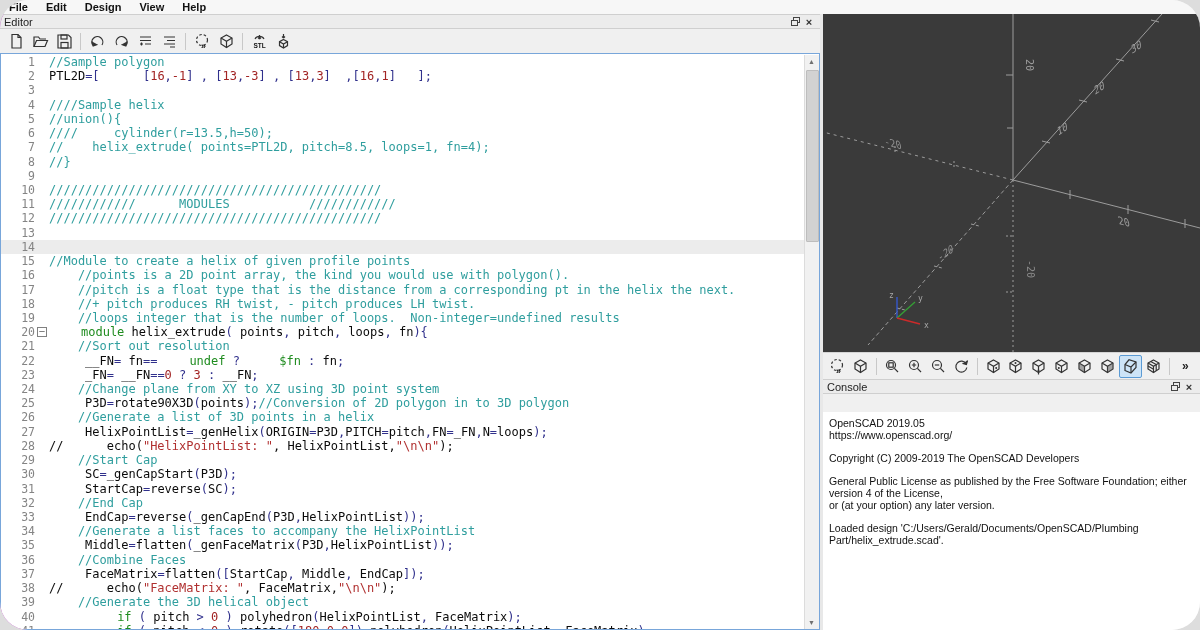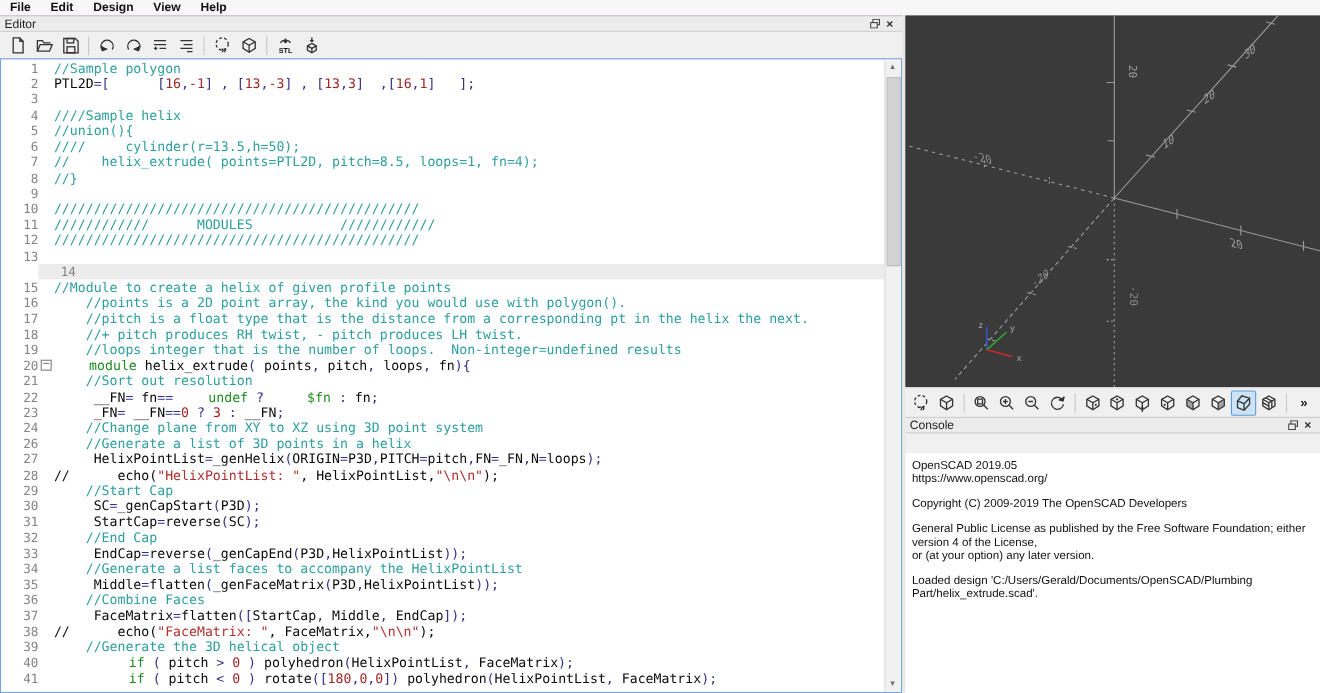--- a/index.html
+++ b/index.html
@@ -1,17 +1,17 @@
 <!DOCTYPE html>
 <html><head>
 <meta charset="utf-8">
 <style>
   html,body{margin:0;padding:0;background:#ddd;}
   .app{position:relative;width:1200px;height:630px;background:#f0f0f0;overflow:hidden;
-       font-family:"Liberation Sans",sans-serif;-webkit-font-smoothing:antialiased;}
+       font-family:"Liberation Sans",sans-serif;border-radius:28px;-webkit-font-smoothing:antialiased;}
   
   .menubar{position:absolute;left:0;top:0;width:1200px;height:14px;background:#f7f7f7;
            display:flex;align-items:center;font-size:11px;font-weight:700;color:#111;}
   .menubar .mitem{padding:0 9px;cursor:default;}
   
   .leftdock{position:absolute;left:0;top:14px;width:820px;height:616px;background:#a21caf;}
   .dock-title{height:15px;background:#ececec;border-top:1px solid #cfcfcf;border-bottom:1px solid #cfcfcf;
               display:flex;align-items:center;font-size:11px;color:#222;padding:0 4px;box-sizing:border-box;}
   .dock-title .ttl{flex:1;}
   .dock-btn{width:14px;height:12px;display:flex;align-items:center;justify-content:center;color:#444;}
@@ -24,21 +24,21 @@
   .tbtn svg{display:block;}
   .tsep{width:1px;height:17px;background:#c8c8c8;margin:0 4px;}
   .spacer{flex:1;}
   .overflow-glyph{font-size:12px;font-weight:700;color:#222;}
   
   .editor{position:absolute;left:0;top:39px;width:820px;height:577px;box-sizing:border-box;
           border:1px solid #78a6da;background:#fff;overflow:hidden;}
   .code-lines{position:absolute;left:0;top:1px;right:14px;bottom:0;
               font-family:"DejaVu Sans Mono","Liberation Mono",monospace;font-size:12px;}
   .code-line{height:14.22px;line-height:14.22px;white-space:pre;display:flex;}
-  .code-line.current{background:#ececec;margin-left:34px;}
+  .code-line.current{background:#ececec;}
   .ln{width:34px;text-align:right;color:#848484;flex:none;font-size:11.5px;}
   .fold{width:14px;flex:none;position:relative;}
   .fold.has-fold:before{content:"–";position:absolute;left:2px;top:2px;width:8px;height:8px;border:1px solid #808080;
         background:#fff;font-size:9px;line-height:7px;text-align:center;color:#333;}
   .src{flex:1;white-space:pre;}
   .tok-c{color:#2f9e9e;text-align:right;} .tok-k{color:#1f8c1f;margin-left:32px;} .tok-n{color:#a22424;}
   .tok-o{color:#30308c;} .tok-i{color:#0a0a0a;} .tok-s{color:#b03030;}
   
   .vscroll{position:absolute;top:1px;right:0;width:14px;bottom:0;background:#f1f1f1;border-left:1px solid #dcdcdc;}
   .sb-arrow{position:absolute;left:0;width:13px;height:13px;color:#707070;font-size:7px;display:flex;align-items:center;justify-content:center;}
@@ -202,20 +202,21 @@
           <div class="code-line"><span class="ln">15</span><span class="fold"></span><span class="src"><span class="tok-c">//Module to create a helix of given profile points</span></span></div>
           <div class="code-line"><span class="ln">16</span><span class="fold"></span><span class="src"><span class="tok-c">    //points is a 2D point array, the kind you would use with polygon().</span></span></div>
           <div class="code-line"><span class="ln">17</span><span class="fold"></span><span class="src"><span class="tok-c">    //pitch is a float type that is the distance from a corresponding pt in the helix the next.</span></span></div>
           <div class="code-line"><span class="ln">18</span><span class="fold"></span><span class="src"><span class="tok-c">    //+ pitch produces RH twist, - pitch produces LH twist.</span></span></div>
           <div class="code-line"><span class="ln">19</span><span class="fold"></span><span class="src"><span class="tok-c">    //loops integer that is the number of loops.  Non-integer=undefined results</span></span></div>
           <div class="code-line"><span class="ln">20</span><span class="fold has-fold"></span><span class="src"><span class="tok-k">module</span><span class="tok-i"> helix_extrude</span><span class="tok-o">( </span><span class="tok-i">points</span><span class="tok-o">, </span><span class="tok-i">pitch</span><span class="tok-o">, </span><span class="tok-i">loops</span><span class="tok-o">, </span><span class="tok-i">fn</span><span class="tok-o">){</span></span></div>
           <div class="code-line"><span class="ln">21</span><span class="fold"></span><span class="src"><span class="tok-c">    //Sort out resolution</span></span></div>
           <div class="code-line"><span class="ln">22</span><span class="fold"></span><span class="src"><span class="tok-i">     __FN</span><span class="tok-o">= </span><span class="tok-i">fn</span><span class="tok-o">==</span><span class="tok-k">undef</span><span class="tok-o"> ? </span><span class="tok-k">$fn</span><span class="tok-o"> : </span><span class="tok-i">fn</span><span class="tok-o">;</span></span></div>
           <div class="code-line"><span class="ln">23</span><span class="fold"></span><span class="src"><span class="tok-i">     _FN</span><span class="tok-o">= </span><span class="tok-i">__FN</span><span class="tok-o">==</span><span class="tok-n">0</span><span class="tok-o"> ? </span><span class="tok-n">3</span><span class="tok-o"> : </span><span class="tok-i">__FN</span><span class="tok-o">;</span></span></div>
           <div class="code-line"><span class="ln">24</span><span class="fold"></span><span class="src"><span class="tok-c">    //Change plane from XY to XZ using 3D point system</span></span></div>
+          <div class="code-line"><span class="ln">25</span><span class="fold"></span><span class="src"><span class="tok-i">     P3D</span><span class="tok-o">=</span><span class="tok-i">rotate90X3D</span><span class="tok-o">(</span><span class="tok-i">points</span><span class="tok-o">);</span><span class="tok-c">//Conversion of 2D polygon in to 3D polygon</span></span></div>
           <div class="code-line"><span class="ln">26</span><span class="fold"></span><span class="src"><span class="tok-c">    //Generate a list of 3D points in a helix</span></span></div>
           <div class="code-line"><span class="ln">27</span><span class="fold"></span><span class="src"><span class="tok-i">     HelixPointList</span><span class="tok-o">=</span><span class="tok-i">_genHelix</span><span class="tok-o">(</span><span class="tok-i">ORIGIN</span><span class="tok-o">=</span><span class="tok-i">P3D</span><span class="tok-o">,</span><span class="tok-i">PITCH</span><span class="tok-o">=</span><span class="tok-i">pitch</span><span class="tok-o">,</span><span class="tok-i">FN</span><span class="tok-o">=</span><span class="tok-i">_FN</span><span class="tok-o">,</span><span class="tok-i">N</span><span class="tok-o">=</span><span class="tok-i">loops</span><span class="tok-o">);</span></span></div>
           <div class="code-line"><span class="ln">28</span><span class="fold"></span><span class="src"><span class="tok-i">//      echo(</span><span class="tok-s">"HelixPointList: "</span><span class="tok-i">, HelixPointList,</span><span class="tok-s">"\n\n"</span><span class="tok-i">);</span></span></div>
           <div class="code-line"><span class="ln">29</span><span class="fold"></span><span class="src"><span class="tok-c">    //Start Cap</span></span></div>
           <div class="code-line"><span class="ln">30</span><span class="fold"></span><span class="src"><span class="tok-i">     SC</span><span class="tok-o">=</span><span class="tok-i">_genCapStart</span><span class="tok-o">(</span><span class="tok-i">P3D</span><span class="tok-o">);</span></span></div>
           <div class="code-line"><span class="ln">31</span><span class="fold"></span><span class="src"><span class="tok-i">     StartCap</span><span class="tok-o">=</span><span class="tok-i">reverse</span><span class="tok-o">(</span><span class="tok-i">SC</span><span class="tok-o">);</span></span></div>
           <div class="code-line"><span class="ln">32</span><span class="fold"></span><span class="src"><span class="tok-c">    //End Cap</span></span></div>
           <div class="code-line"><span class="ln">33</span><span class="fold"></span><span class="src"><span class="tok-i">     EndCap</span><span class="tok-o">=</span><span class="tok-i">reverse</span><span class="tok-o">(</span><span class="tok-i">_genCapEnd</span><span class="tok-o">(</span><span class="tok-i">P3D</span><span class="tok-o">,</span><span class="tok-i">HelixPointList</span><span class="tok-o">));</span></span></div>
           <div class="code-line"><span class="ln">34</span><span class="fold"></span><span class="src"><span class="tok-c">    //Generate a list faces to accompany the HelixPointList</span></span></div>
           <div class="code-line"><span class="ln">35</span><span class="fold"></span><span class="src"><span class="tok-i">     Middle</span><span class="tok-o">=</span><span class="tok-i">flatten</span><span class="tok-o">(</span><span class="tok-i">_genFaceMatrix</span><span class="tok-o">(</span><span class="tok-i">P3D</span><span class="tok-o">,</span><span class="tok-i">HelixPointList</span><span class="tok-o">));</span></span></div>

